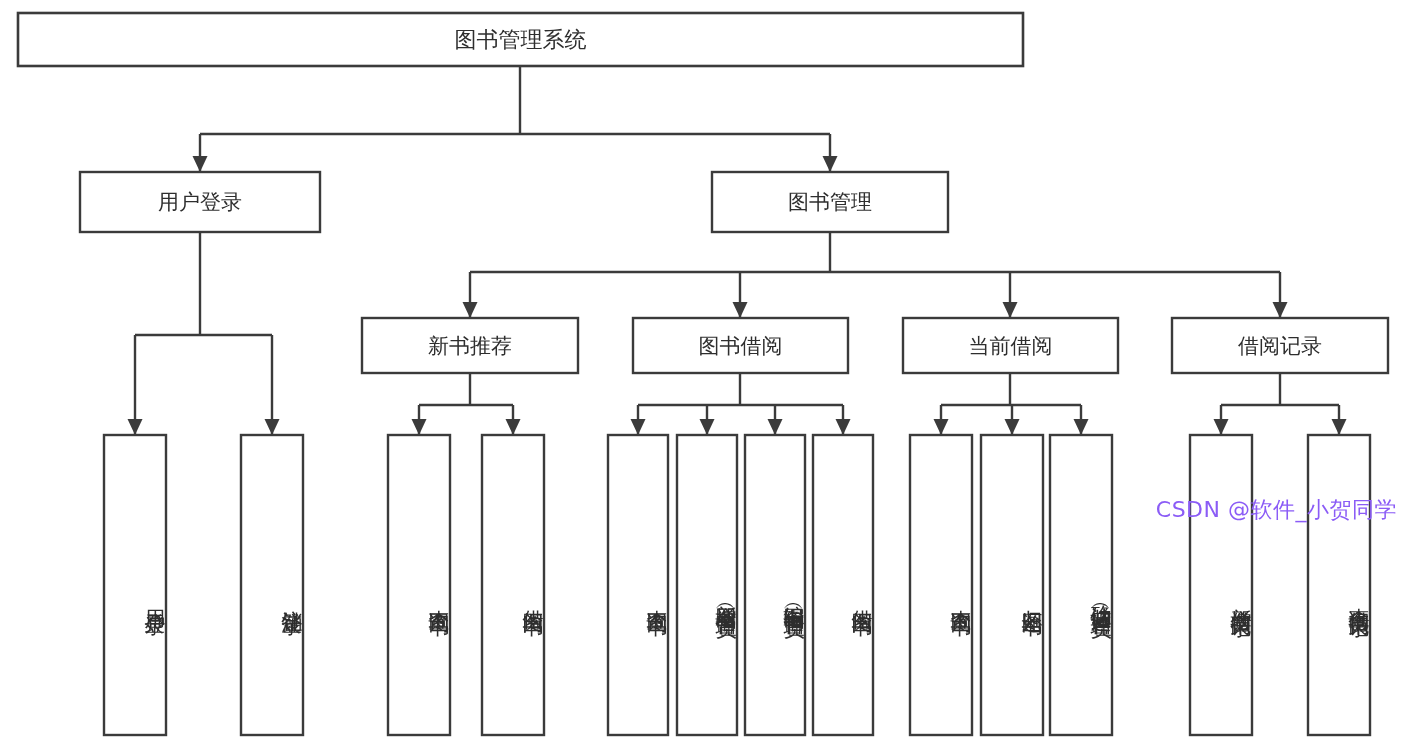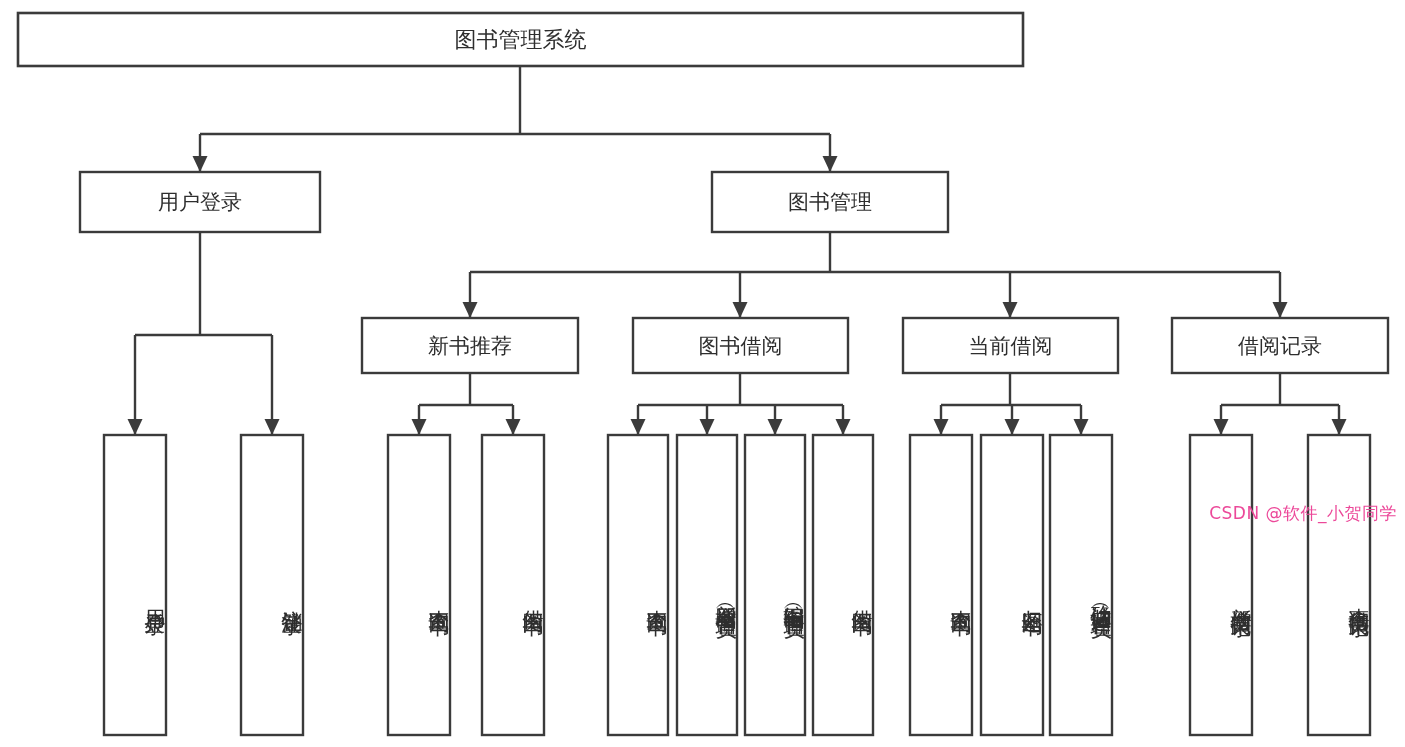--- a/index.html
+++ b/index.html
@@ -71,22 +71,22 @@
     letter-spacing: 2px;
     color: #2e2e2e;
     white-space: nowrap;
     pointer-events: none;
   }
   .watermark {
     position: absolute;
     right: 8px;
     bottom: 4px;
     font-family: "DejaVu Sans", "Liberation Sans", sans-serif;
-    font-size: 17px;
-    color: #ec4899;
+    font-size: 22px;
+    color: #8b5cf6;
     letter-spacing: 0.5px;
     white-space: nowrap;
   }
 </style>
 </head>
 <body>
 
 <div id="diagram-root">
   <svg id="diagram-svg" viewBox="0 0 1405 747">
     <defs></defs>

